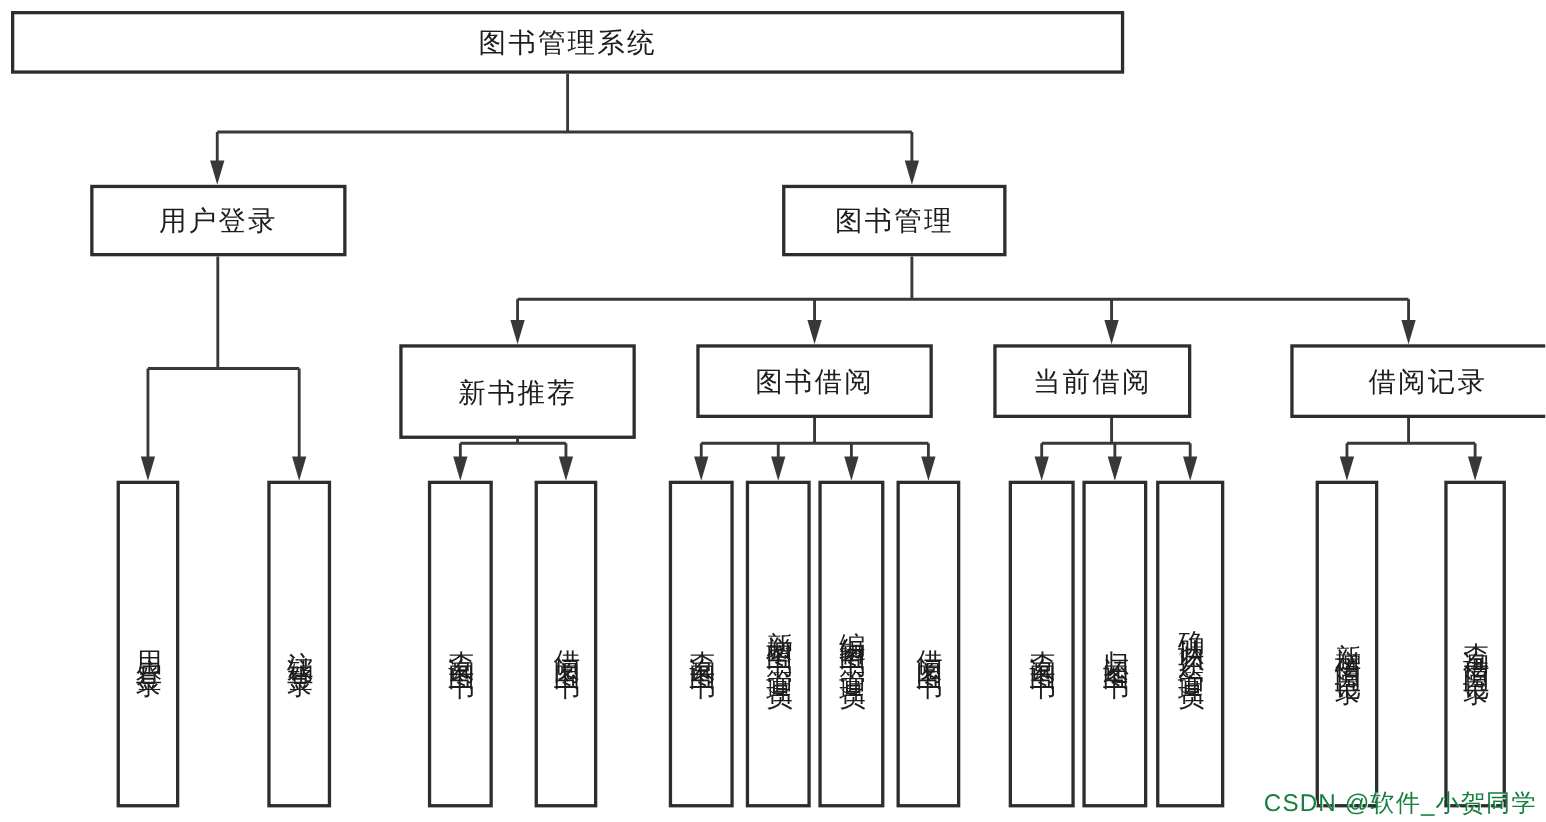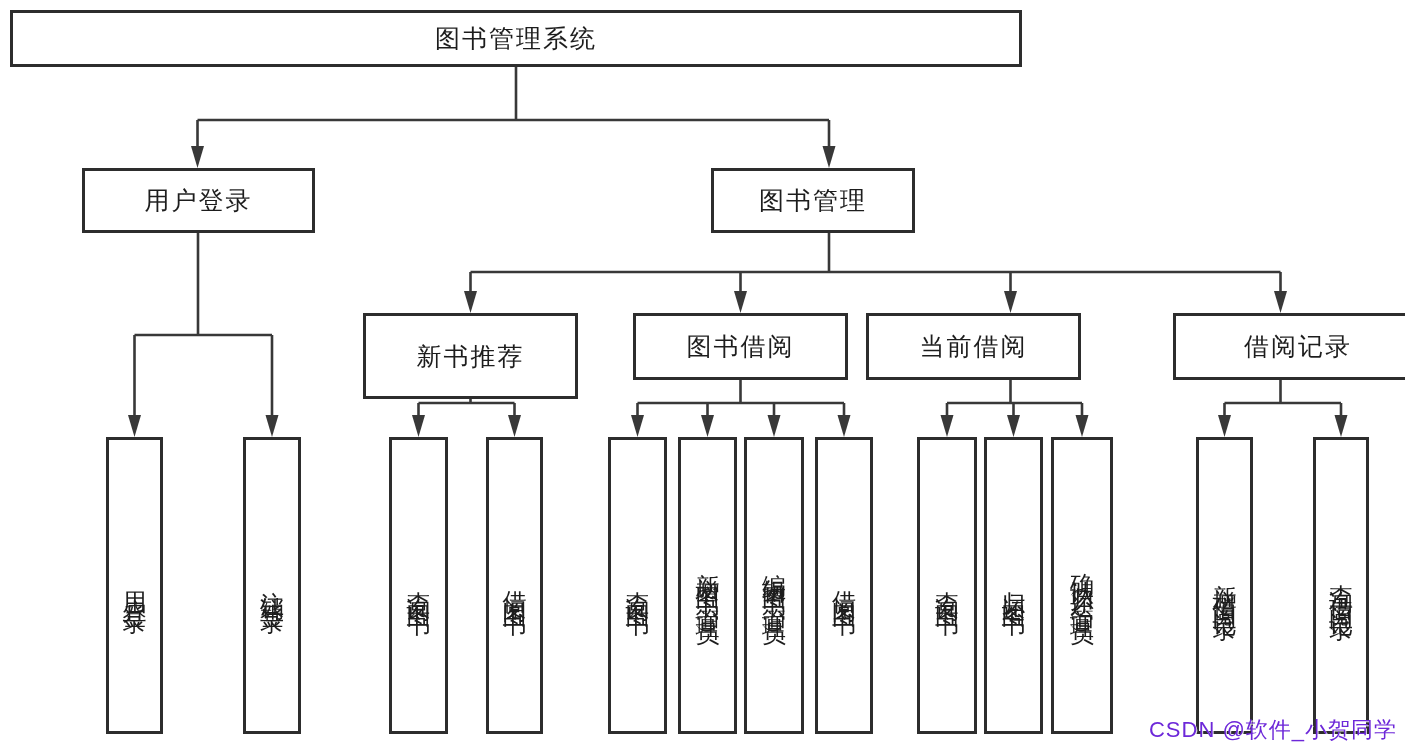--- a/index.html
+++ b/index.html
@@ -37,21 +37,21 @@
     font-size: 24px;
     letter-spacing: 7px;
     line-height: 1;
   }
   .watermark {
     position: absolute;
     right: 8px;
     bottom: 2px;
     font-size: 22px;
     letter-spacing: 1px;
-    color: #6d28d9;
+    color: #15803d;
     text-shadow: 1px 1px 0 rgba(255,255,255,0.85);
     white-space: nowrap;
     z-index: 5;
   }
 </style>
 </head>
 <body>
 
 <div class="canvas">
 
@@ -141,21 +141,21 @@
   <div class="node h" style="left:711px; top:168px; width:204px; height:65px">
     <span>图书管理</span>
   </div>
 
   <div class="node h" style="left:363px; top:313px; width:215px; height:86px">
     <span>新书推荐</span>
   </div>
   <div class="node h" style="left:633px; top:313px; width:215px; height:67px">
     <span>图书借阅</span>
   </div>
-  <div class="node h" style="left:866px; top:313px; width:215px; height:67px">
+  <div class="node h" style="left:903px; top:313px; width:180px; height:67px">
     <span>当前借阅</span>
   </div>
   <div class="node h" style="left:1173px; top:313px; width:250px; height:67px">
     <span>借阅记录</span>
   </div>
 
   <div class="node v" style="left:106px; top:437px; width:57px; height:297px">
     <span>用户登录</span>
   </div>
   <div class="node v" style="left:243px; top:437px; width:58px; height:297px">

